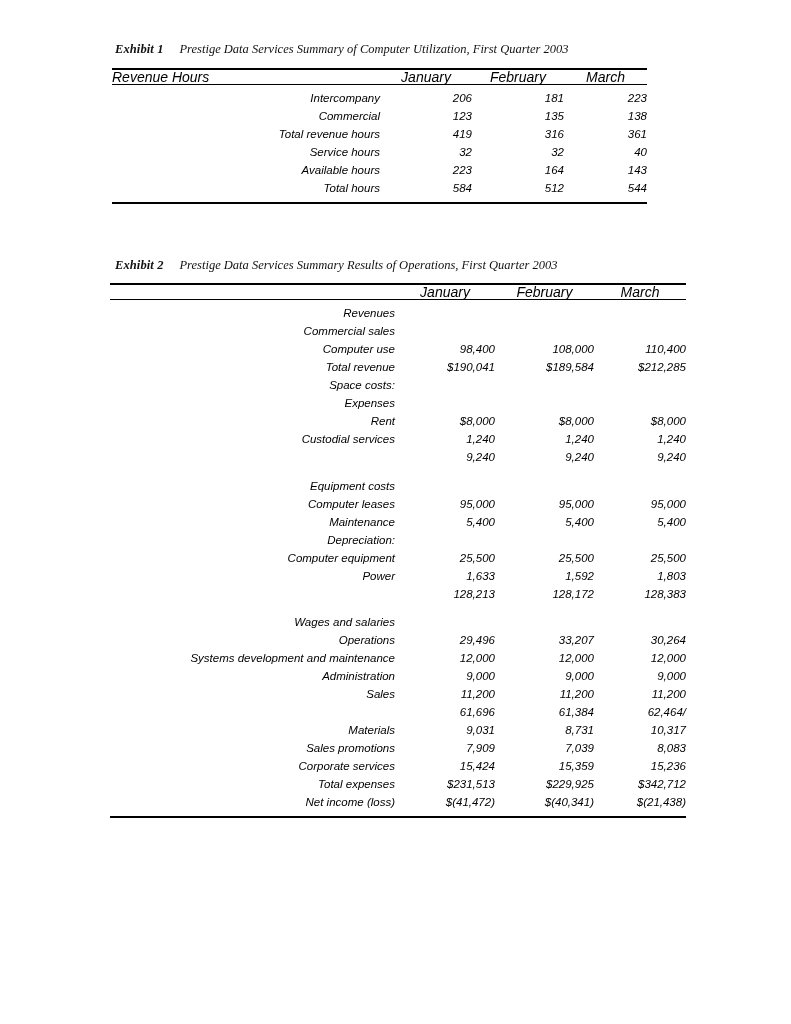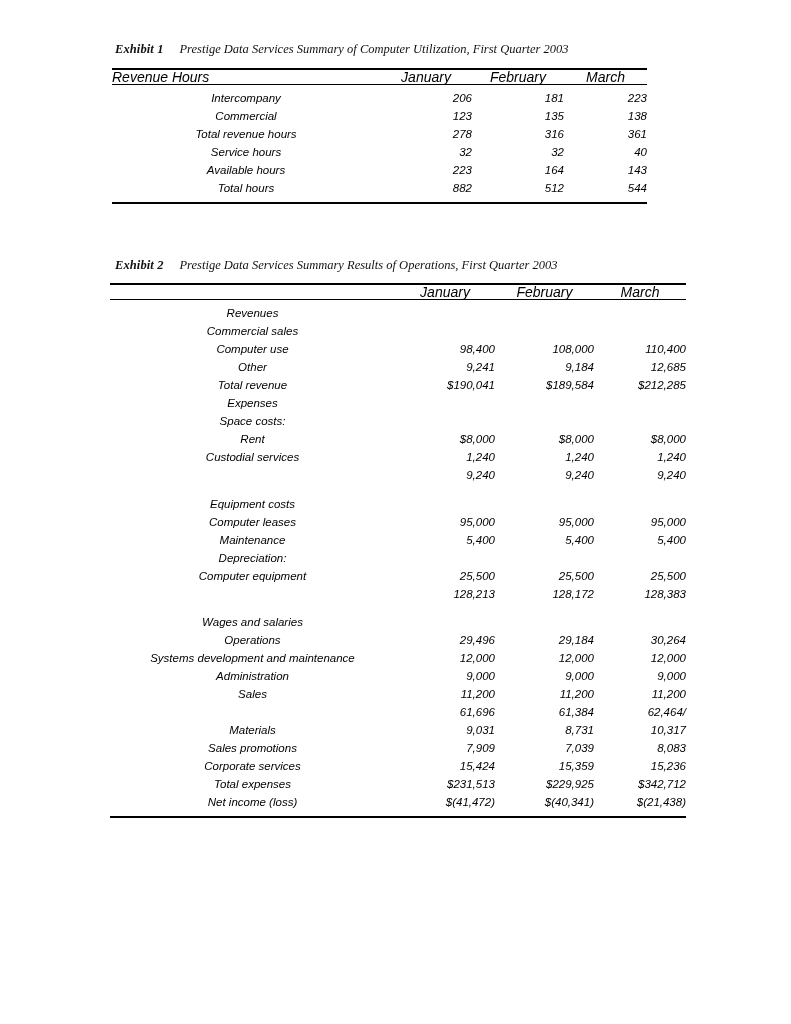--- a/index.html
+++ b/index.html
@@ -60,21 +60,21 @@
     font-size: 14px;
     text-align: center;
     padding-top: 8px;
     padding-bottom: 7px;
   }
   .hdr-cell.left {
     text-align: left;
   }
 
   .lbl {
-    text-align: center;
+    text-align: right;
     white-space: nowrap;
   }
   .num {
     text-align: right;
     white-space: nowrap;
     padding-right: 2px;
   }
 
   
   tr.r td { padding-top: 6.5px; }
@@ -127,39 +127,39 @@
           <td class="num">223</td>
         </tr>
         <tr class="r">
           <td class="lbl i0">Commercial</td>
           <td class="num">123</td>
           <td class="num">135</td>
           <td class="num">138</td>
         </tr>
         <tr class="r">
           <td class="lbl i1">Total revenue hours</td>
-          <td class="num">278</td>
+          <td class="num">419</td>
           <td class="num">316</td>
           <td class="num">361</td>
         </tr>
         <tr class="r">
           <td class="lbl i0">Service hours</td>
           <td class="num">32</td>
           <td class="num">32</td>
           <td class="num">40</td>
         </tr>
         <tr class="r">
           <td class="lbl i0">Available hours</td>
           <td class="num">223</td>
           <td class="num">164</td>
           <td class="num">143</td>
         </tr>
         <tr class="r last rule-bot-host">
           <td class="lbl i1 rule-bot">Total hours</td>
-          <td class="num rule-bot">882</td>
+          <td class="num rule-bot">584</td>
           <td class="num rule-bot">512</td>
           <td class="num rule-bot">544</td>
         </tr>
       </tbody>
   </table>
 
   <div class="exhibit-caption" id="exhibit-2-caption">
     <span class="ex-label">Exhibit 2</span><span class="ex-title">Prestige Data Services Summary Results of Operations, First Quarter 2003</span>
   </div>
 
@@ -191,39 +191,33 @@
           <td class="num"></td>
           <td class="num"></td>
         </tr>
         <tr class="r">
           <td class="lbl i1">Computer use</td>
           <td class="num">98,400</td>
           <td class="num">108,000</td>
           <td class="num">110,400</td>
         </tr>
         <tr class="r">
-          <td class="lbl i1">Other</td>
-          <td class="num">9,241</td>
-          <td class="num">9,184</td>
-          <td class="num">12,685</td>
-        </tr>
-        <tr class="r">
           <td class="lbl i2">Total revenue</td>
           <td class="num">$190,041</td>
           <td class="num">$189,584</td>
           <td class="num">$212,285</td>
         </tr>
         <tr class="r">
+          <td class="lbl i1">Space costs:</td>
+          <td class="num"></td>
+          <td class="num"></td>
+          <td class="num"></td>
+        </tr>
+        <tr class="r">
           <td class="lbl i0">Expenses</td>
-          <td class="num"></td>
-          <td class="num"></td>
-          <td class="num"></td>
-        </tr>
-        <tr class="r">
-          <td class="lbl i1">Space costs:</td>
           <td class="num"></td>
           <td class="num"></td>
           <td class="num"></td>
         </tr>
         <tr class="r">
           <td class="lbl i2">Rent</td>
           <td class="num">$8,000</td>
           <td class="num">$8,000</td>
           <td class="num">$8,000</td>
         </tr>
@@ -263,35 +257,41 @@
           <td class="num"></td>
           <td class="num"></td>
         </tr>
         <tr class="r">
           <td class="lbl i1">Computer equipment</td>
           <td class="num">25,500</td>
           <td class="num">25,500</td>
           <td class="num">25,500</td>
         </tr>
         <tr class="r">
+          <td class="lbl i0">Power</td>
+          <td class="num">1,633</td>
+          <td class="num">1,592</td>
+          <td class="num">1,803</td>
+        </tr>
+        <tr class="r">
           <td class="lbl i0"></td>
           <td class="num">128,213</td>
           <td class="num">128,172</td>
           <td class="num">128,383</td>
         </tr>
         <tr class="r gap">
           <td class="lbl i0">Wages and salaries</td>
           <td class="num"></td>
           <td class="num"></td>
           <td class="num"></td>
         </tr>
         <tr class="r">
           <td class="lbl i1">Operations</td>
           <td class="num">29,496</td>
-          <td class="num">29,184</td>
+          <td class="num">33,207</td>
           <td class="num">30,264</td>
         </tr>
         <tr class="r">
           <td class="lbl i1">Systems development and maintenance</td>
           <td class="num">12,000</td>
           <td class="num">12,000</td>
           <td class="num">12,000</td>
         </tr>
         <tr class="r">
           <td class="lbl i1">Administration</td>

